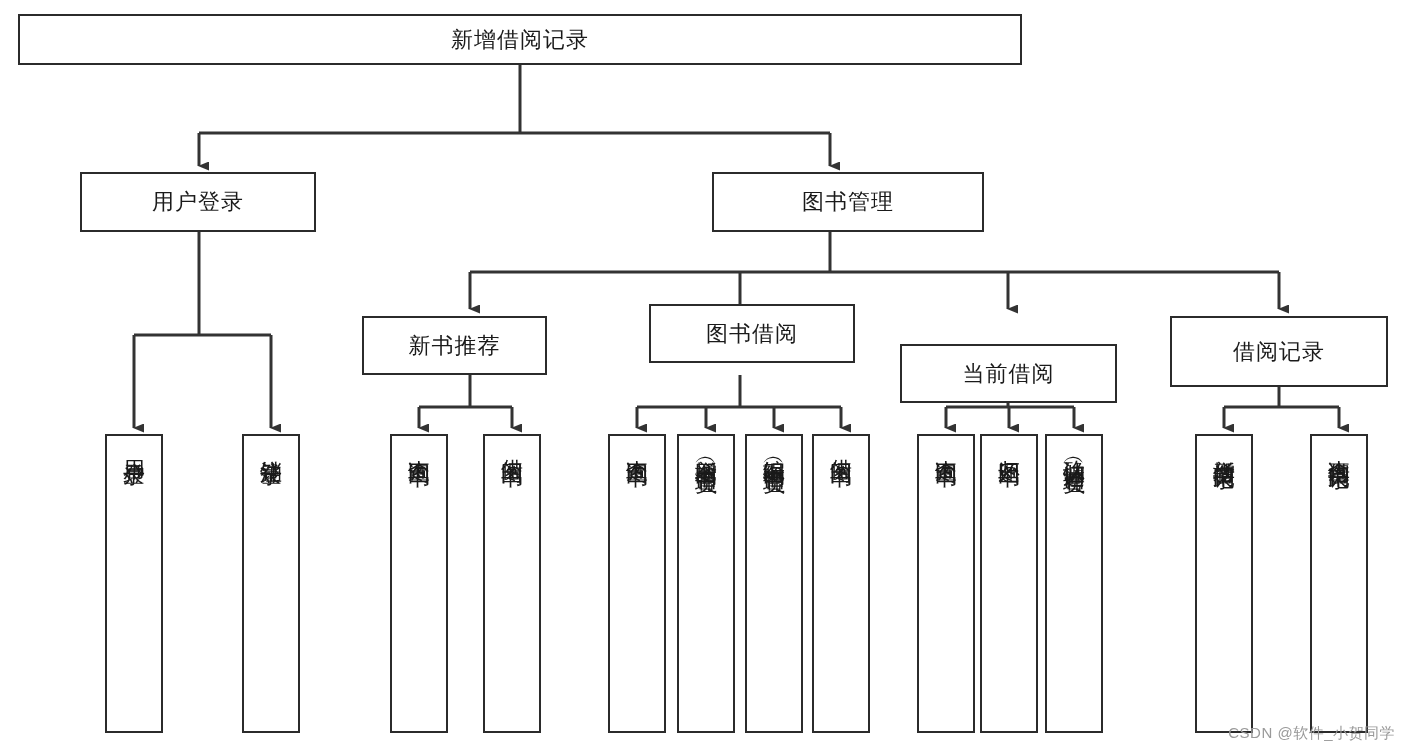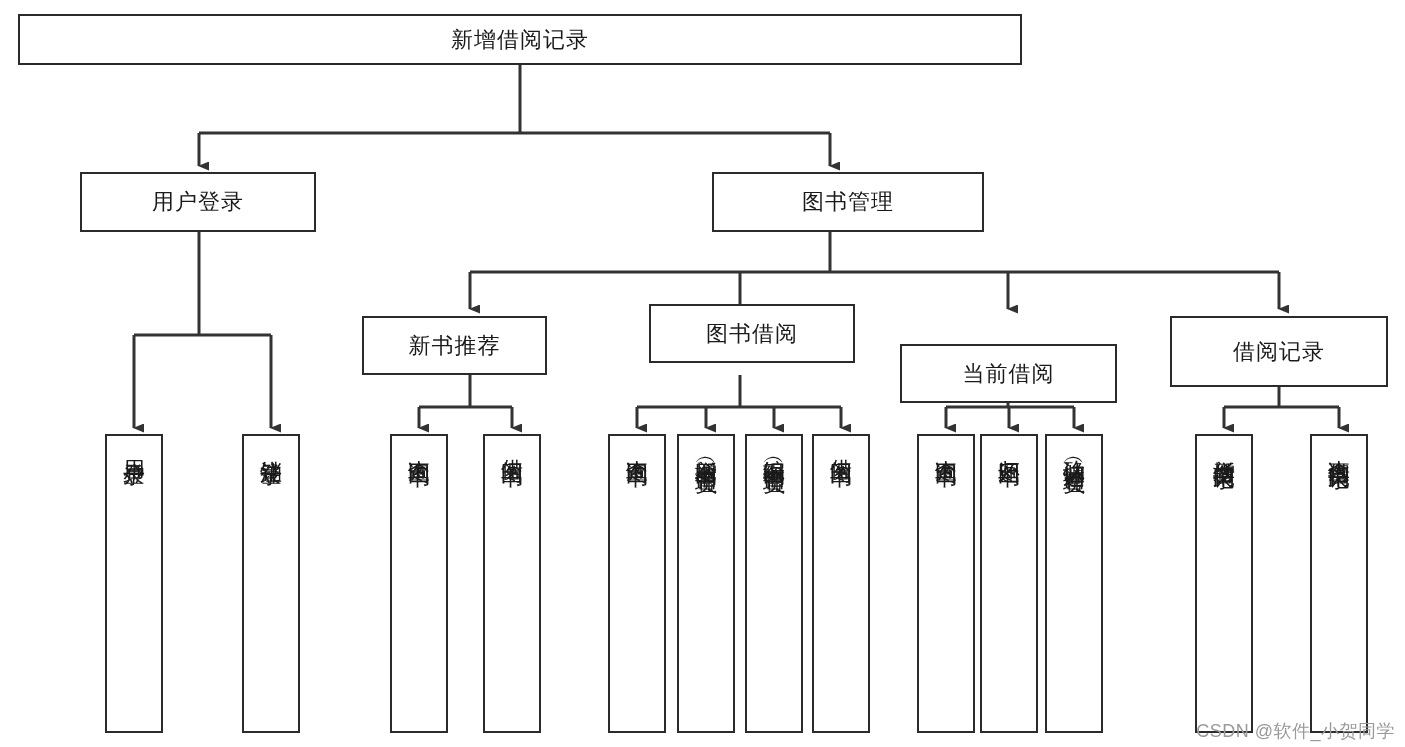--- a/index.html
+++ b/index.html
@@ -53,21 +53,21 @@
     letter-spacing: 2px;
     white-space: nowrap;
   }
   .node-label {
     display: block;
   }
   #watermark {
     position: absolute;
     right: 10px;
     bottom: 4px;
-    font-size: 18px;
+    font-size: 15px;
     color: #9a9a9a;
     white-space: nowrap;
     letter-spacing: 0.5px;
   }
 </style>
 </head>
 <body>
 
 <div id="diagram-canvas">
 

